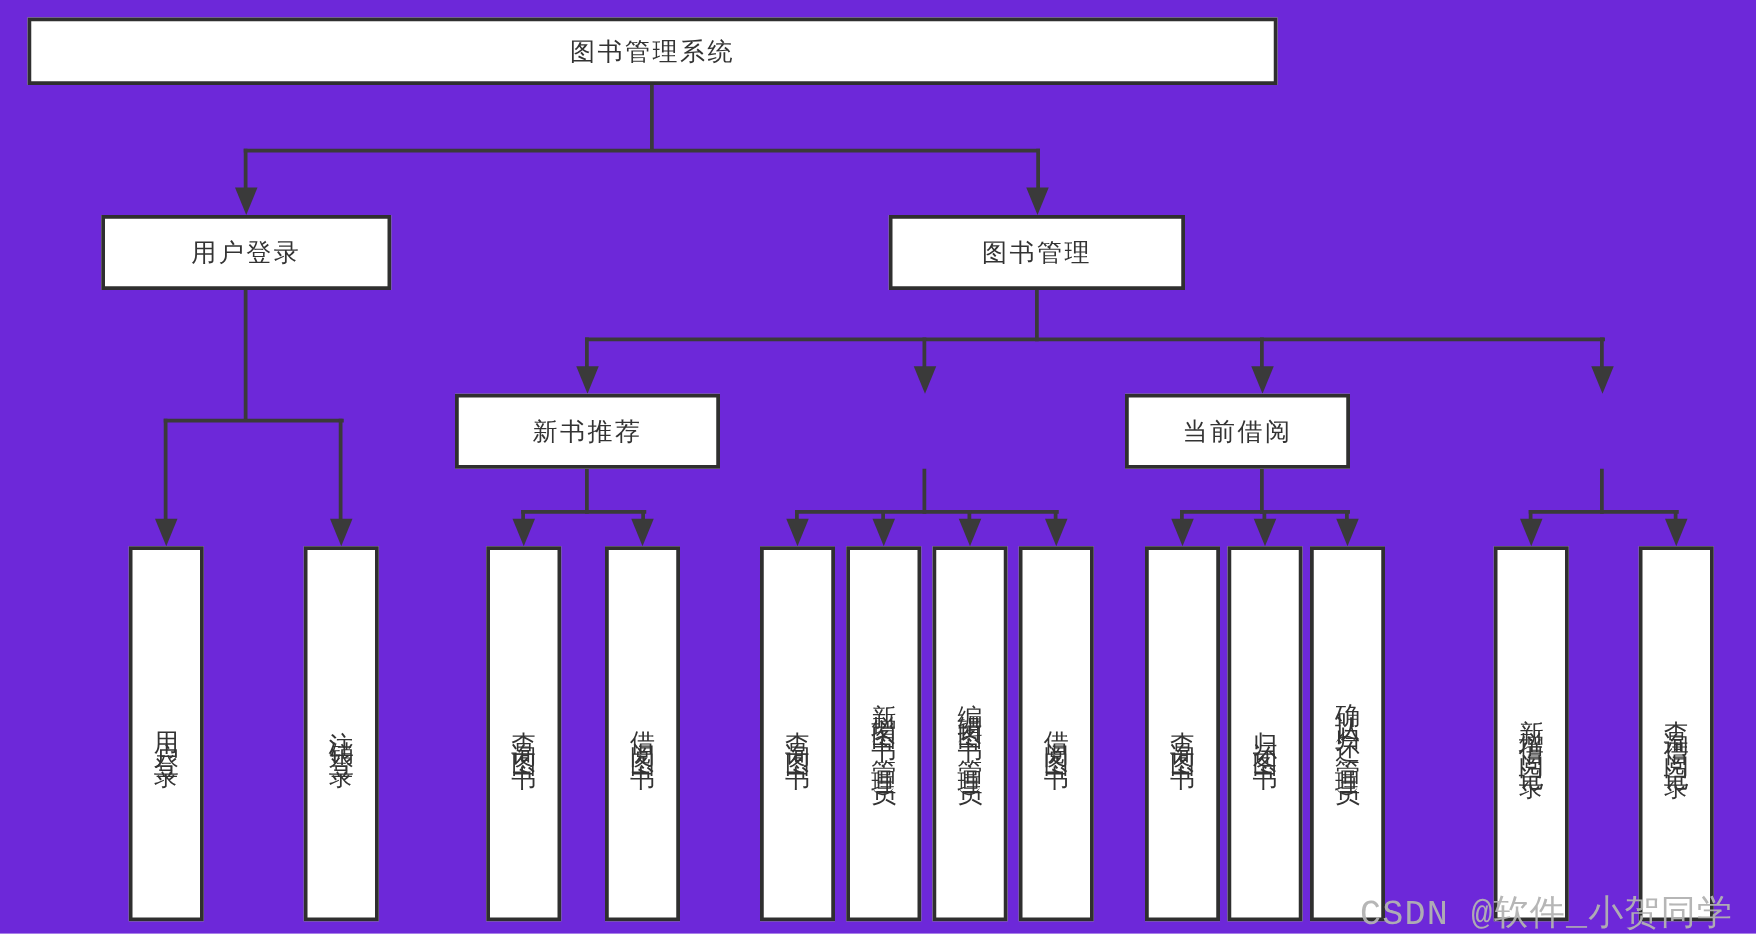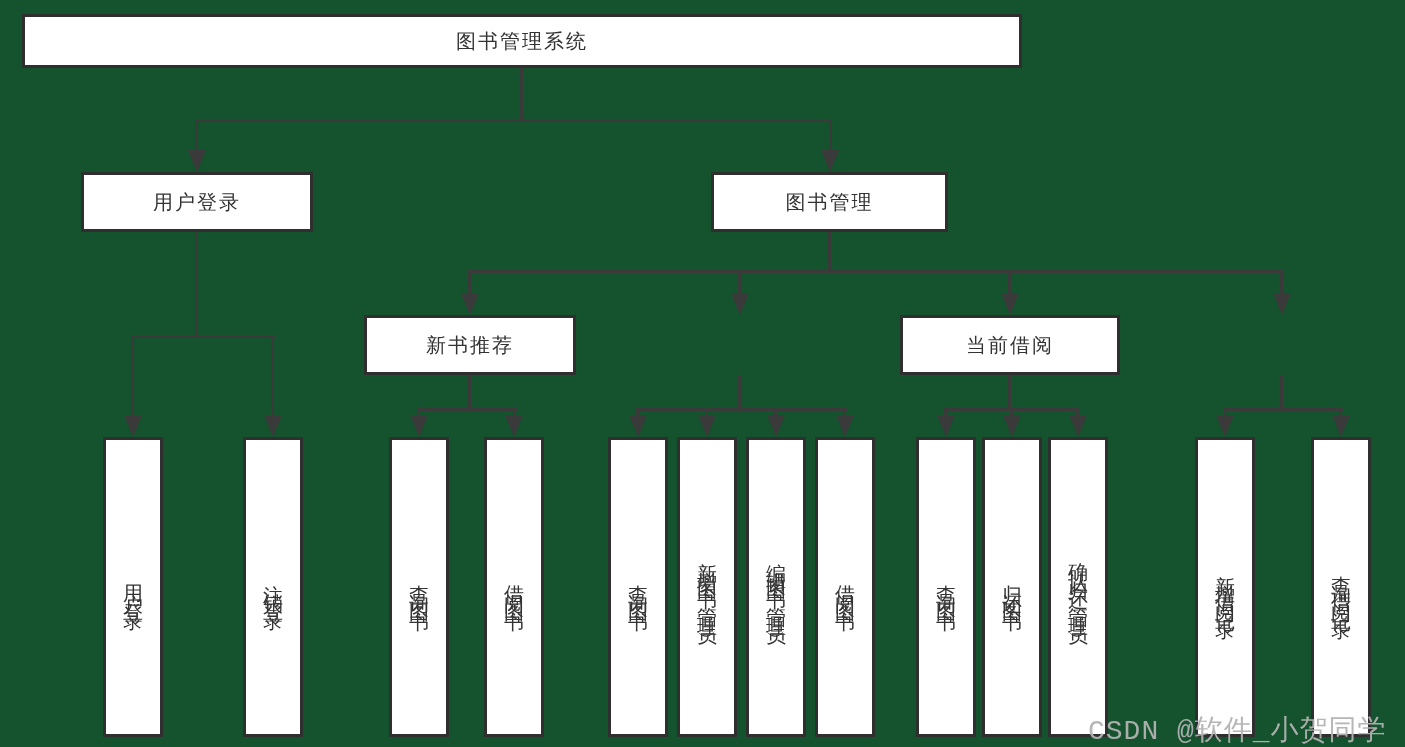--- a/index.html
+++ b/index.html
@@ -1,17 +1,17 @@
 <!DOCTYPE html>
 <html><head>
 <meta charset="utf-8">
 <style>
   html,body{margin:0;padding:0;background:#ffffff;}
   .stage{
-    position:relative;width:1405px;height:747px;background:#14532d;overflow:hidden;
+    position:relative;width:1405px;height:747px;background:#6d28d9;overflow:hidden;
     font-family:"DejaVu Sans",sans-serif;color:#333333;
   }
   .box{
     position:absolute;box-sizing:border-box;border:3px solid #2f2f2f;background:#ffffff;
     display:flex;align-items:center;justify-content:center;z-index:2;
   }
   .hbox span{font-size:20px;letter-spacing:2px;color:#333333;white-space:nowrap;}
   .leaf span{
     writing-mode:vertical-rl;text-orientation:mixed;
     font-size:20px;letter-spacing:9px;line-height:1.15;color:#333333;
@@ -94,21 +94,21 @@
   <div class="box hbox" style="left:81px;top:172px;width:232px;height:60px;">
     <span>用户登录</span>
   </div>
   <div class="box hbox" style="left:364px;top:315px;width:212px;height:60px;">
     <span>新书推荐</span>
   </div>
 
   <div class="box hbox" style="left:711px;top:172px;width:237px;height:60px;">
     <span>图书管理</span>
   </div>
-  <div class="box hbox" style="left:900px;top:315px;width:220px;height:60px;">
+  <div class="box hbox" style="left:900px;top:315px;width:180px;height:60px;">
     <span>当前借阅</span>
   </div>
 
   <div class="box leaf" style="left:103px;top:437px;width:60px;height:300px;">
     <span>用户登录</span>
   </div>
   <div class="box leaf" style="left:243px;top:437px;width:60px;height:300px;">
     <span>注销登录</span>
   </div>
 

